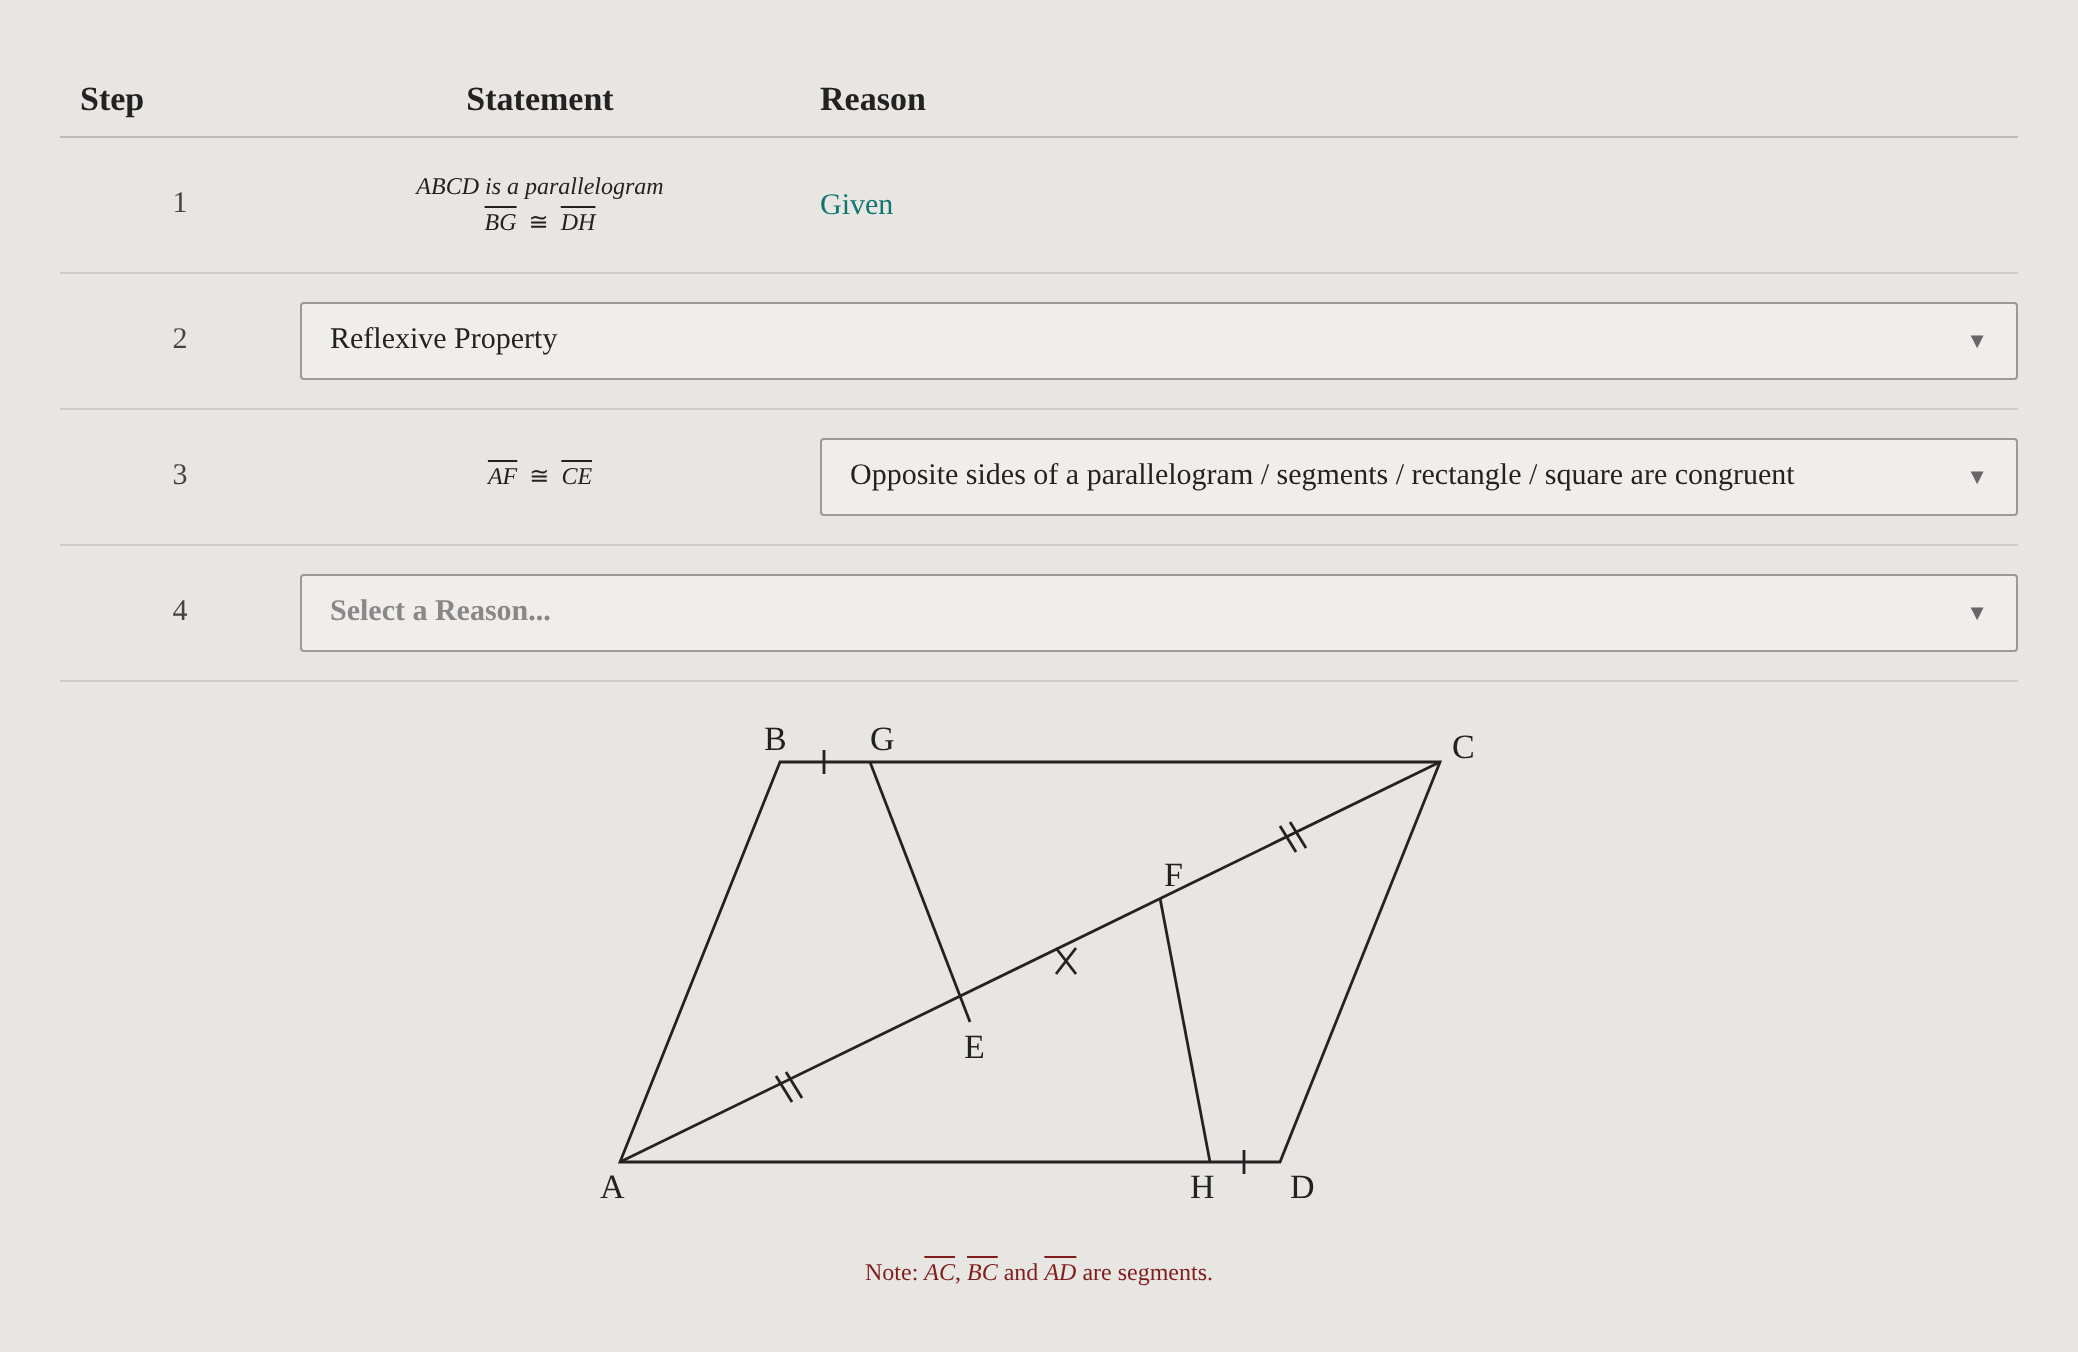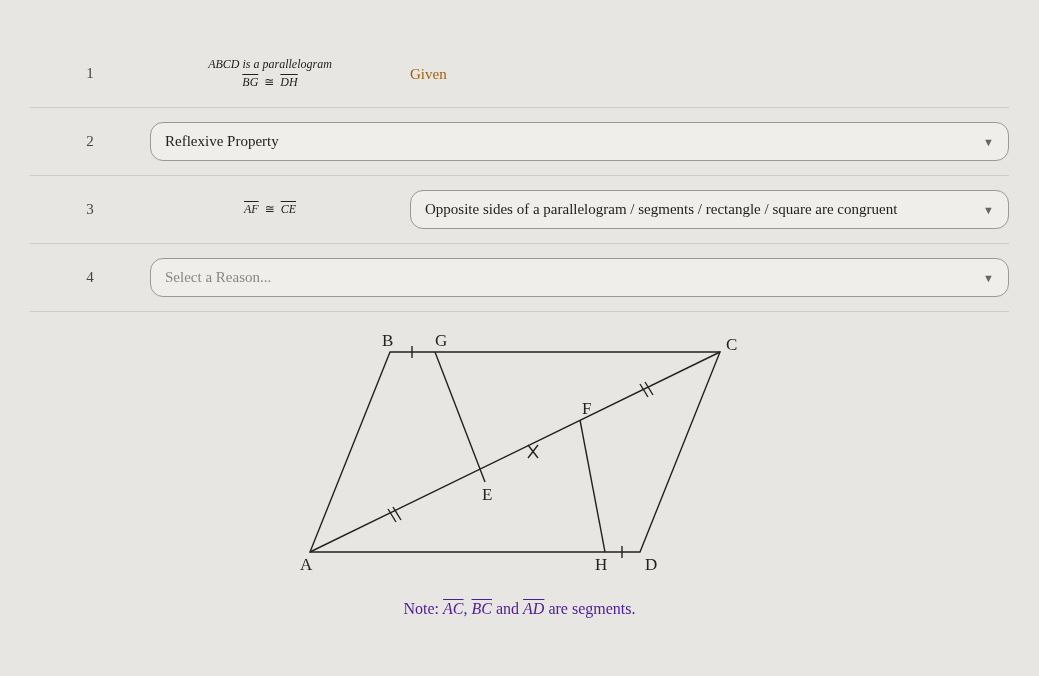--- a/index.html
+++ b/index.html
@@ -45,61 +45,66 @@
   }
   .stmt-line { margin: 3px 0; white-space: nowrap; }
   .overline {
     text-decoration: overline;
     font-style: italic;
   }
   .congruent { font-style: normal; padding: 0 3px; }
   .reason-text {
     font-size: 15px;
     font-style: normal;
-    color: #a16207;
+    color: #0f766e;
   }
   .dropdown {
     border: 1px solid #999;
     background: #f0eeeb;
     padding: 10px 14px;
     width: 100%;
     display: flex;
     justify-content: space-between;
     align-items: center;
     font-size: 15px;
     color: #222;
-    border-radius: 13px;
+    border-radius: 2px;
     cursor: pointer;
   }
-  .dropdown.placeholder { color: #888; }
+  .dropdown.placeholder { color: #888; font-weight: bold; }
   .caret {
     font-size: 11px;
     color: #666;
   }
   .figure-area {
     text-align: center;
     padding-top: 10px;
   }
   .figure-svg {
     display: block;
     margin: 0 auto;
   }
   .note {
     text-align: center;
-    font-size: 16px;
-    color: #4c1d95;
+    font-size: 12px;
+    color: #7f1d1d;
     margin-top: 8px;
   }
   .note .overline { font-style: italic; }
 </style>
 </head>
 <body>
 
 <div class="proof-table">
 
+  <div class="header-row">
+    <div class="col-step">Step</div>
+    <div class="col-statement">Statement</div>
+    <div class="col-reason">Reason</div>
+  </div>
 
   <div class="proof-row">
     <div class="col-step">1</div>
     <div class="col-statement">
       <div class="stmt-line">
         <span>ABCD is a parallelogram</span>
       </div>
       <div class="stmt-line">
         <span class="overline">BG</span>
         <span class="congruent">≅</span>

